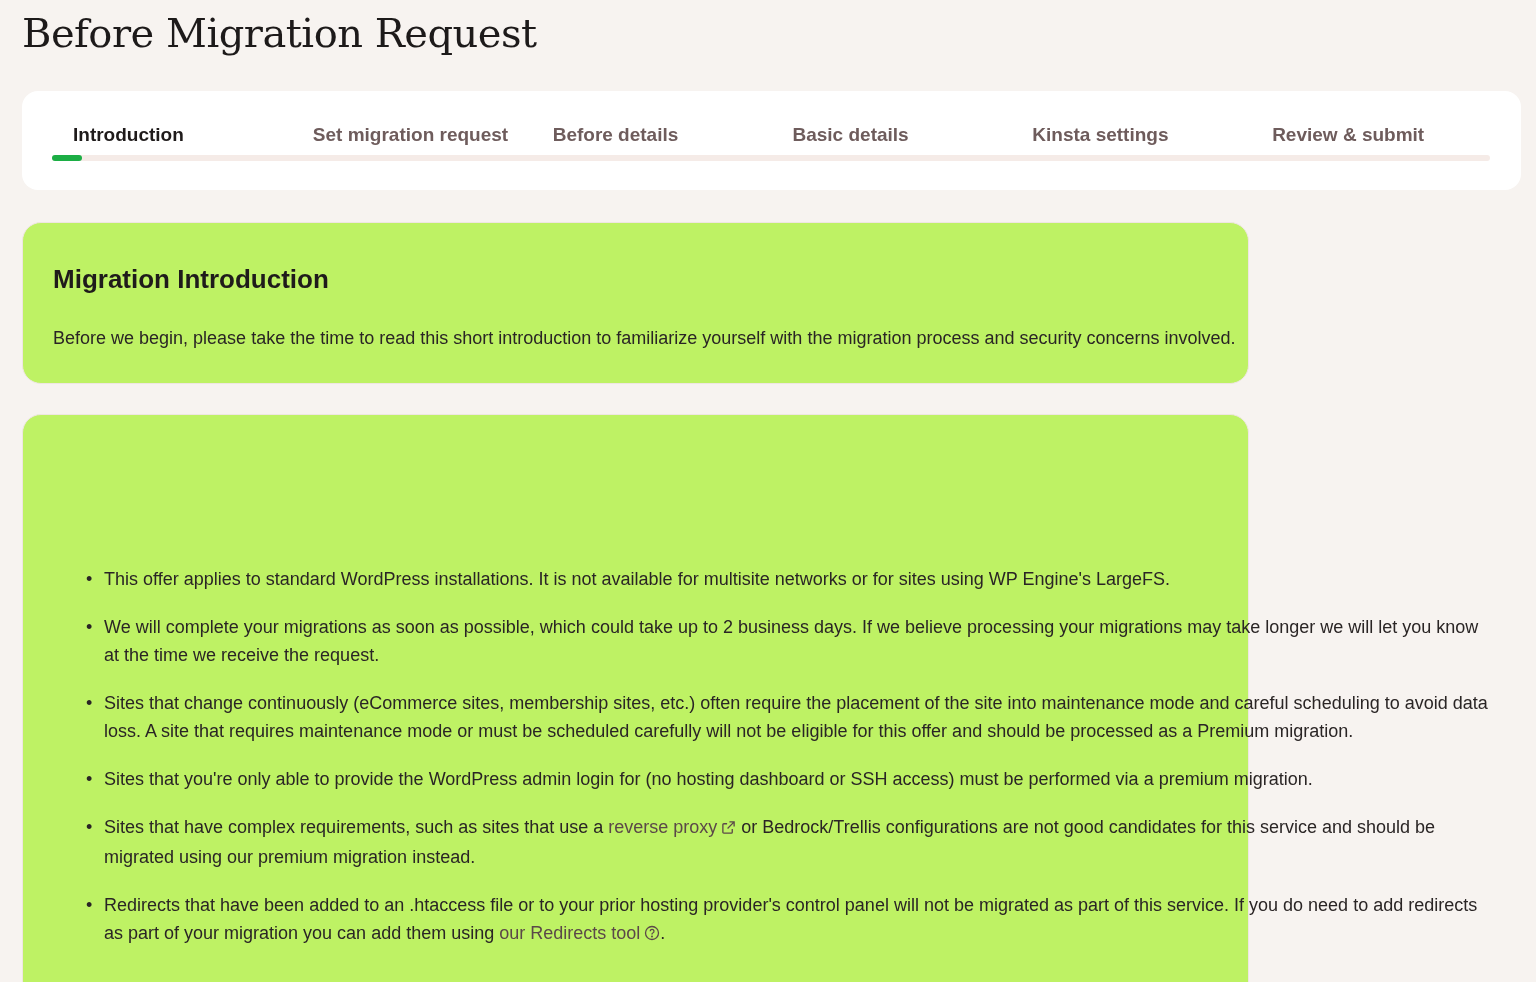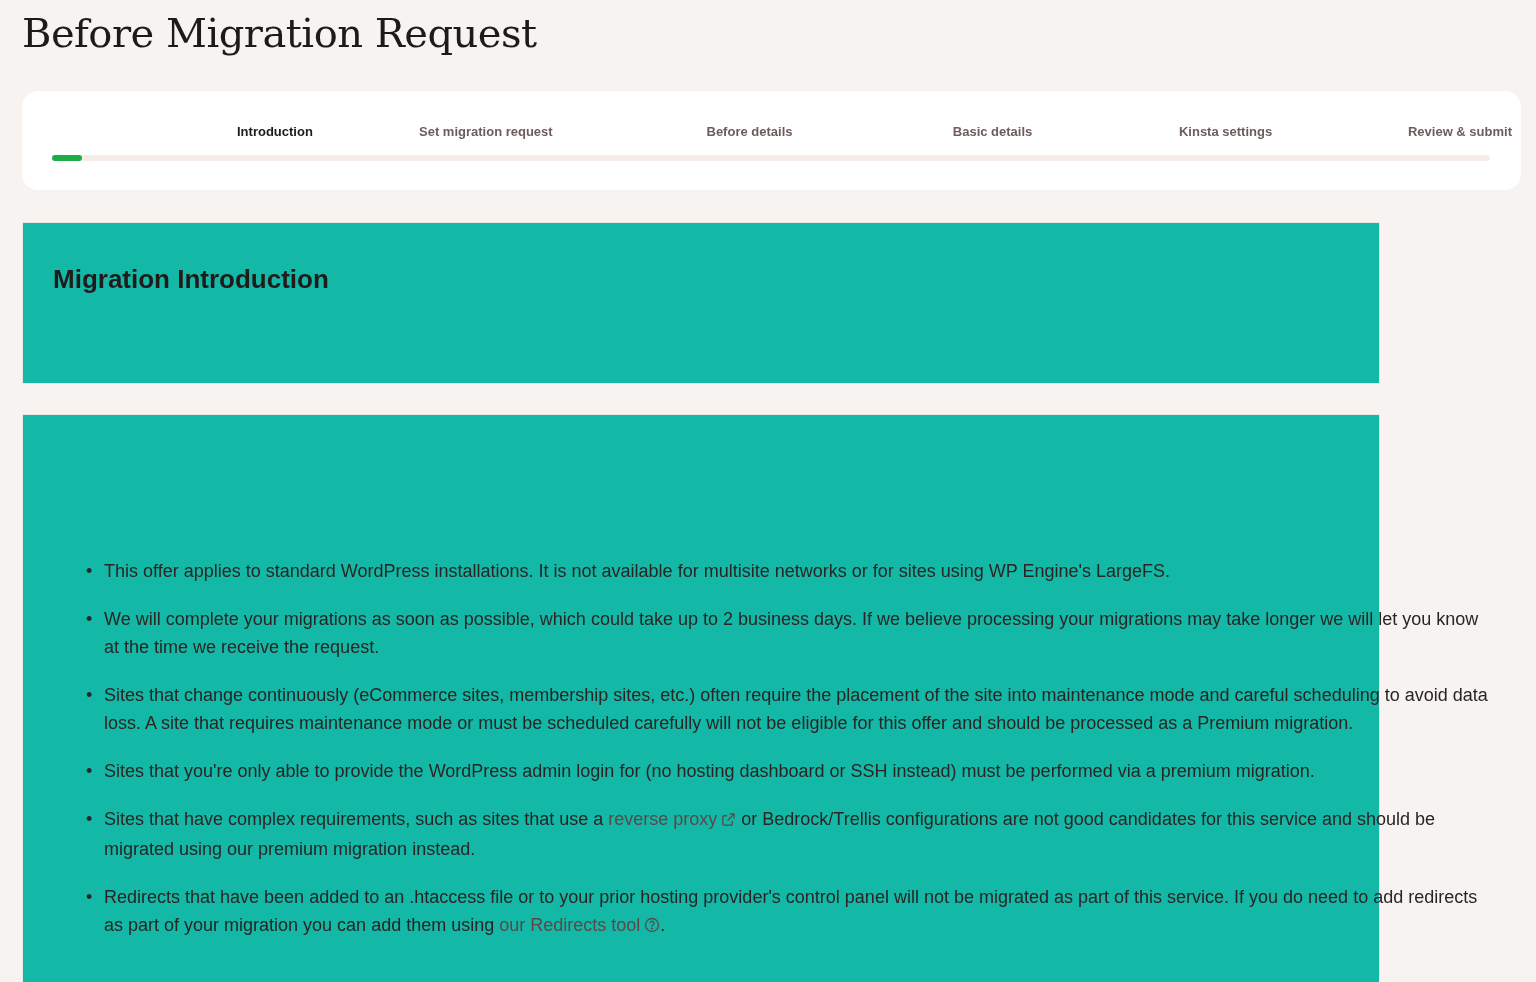--- a/index.html
+++ b/index.html
@@ -15,50 +15,50 @@
     font-family: "DejaVu Serif", "Liberation Serif", serif;
     font-size: 40px; font-weight: normal; letter-spacing: -0.5px;
     color: #1d1a1a;
   }
   .stepper-card {
     position: absolute; left: 22px; top: 91px; width: 1499px; height: 99px;
     background: #ffffff; border-radius: 16px;
   }
   .steps { position: absolute; left: 51px; top: 33px; width: 1439px; display: flex; }
   .step {
-    flex: 1; text-align: right; font-size: 13px; font-weight: bold;
+    flex: 1; text-align: left; font-size: 19px; font-weight: bold;
     color: #6e5c5c; cursor: pointer;
   }
   .step.active { color: #1f1b1b; }
   .track {
     position: absolute; left: 30px; top: 64px; width: 1438px; height: 6px;
     background: #f5ebe7; border-radius: 3px;
   }
   .track-fill {
     position: absolute; left: 0; top: 0; width: 30px; height: 6px;
     background: #1cae45; border-radius: 3px;
   }
   .card {
-    position: absolute; left: 22px; width: 1358px; background: #14b8a6;
-    border: 1px solid #efe6e2; border-radius: 0;
+    position: absolute; left: 22px; width: 1227px; background: #bef264;
+    border: 1px solid #efe6e2; border-radius: 19px;
   }
   .card-intro { top: 222px; height: 162px; }
   .card-cond { top: 414px; height: 600px; }
   .card h2 {
     position: absolute; left: 30px; font-size: 26px; font-weight: bold; color: #1f1b1b;
   }
   .card-intro h2 { top: 41px; }
   .card-cond h2 { top: 42px; }
   .card p {
     position: absolute; left: 30px; font-size: 18px; color: #2a2525; line-height: 28px;
   }
   .card-intro p { top: 101px; }
   .card-cond p.lead { top: 102px; }
   .cond-list {
-    position: absolute; left: 30px; top: 142px; width: 1445px; list-style: none;
+    position: absolute; left: 30px; top: 150px; width: 1445px; list-style: none;
   }
   .cond-list li {
     position: relative; padding-left: 51px; font-size: 18px; line-height: 28px;
     color: #2a2525; margin-bottom: 20px;
   }
   .cond-list li::before {
     content: "\2022"; position: absolute; left: 33px; top: 0; color: #2a2525;
   }
   .link { color: #5b4848; text-decoration: none; cursor: pointer; }
   .icon { display: inline-block; vertical-align: -2px; margin-left: 4px; }
@@ -77,28 +77,29 @@
     <div class="step">Kinsta settings</div>
     <div class="step">Review &amp; submit</div>
   </div>
   <div class="track">
     <div class="track-fill"></div>
   </div>
 </div>
 
 <section class="card card-intro">
   <h2>Migration Introduction</h2>
+  <p>Before we begin, please take the time to read this short introduction to familiarize yourself with the migration process and security concerns involved.</p>
 </section>
 
 <section class="card card-cond">
   <ul class="cond-list">
     <li><span>This offer applies to standard WordPress installations. It is not available for multisite networks or for sites using WP Engine's LargeFS.</span></li>
     <li><span>We will complete your migrations as soon as possible, which could take up to 2 business days. If we believe processing your migrations may take longer we will let you know at the time we receive the request.</span></li>
     <li><span>Sites that change continuously (eCommerce sites, membership sites, etc.) often require the placement of the site into maintenance mode and careful scheduling to avoid data loss. A site that requires maintenance mode or must be scheduled carefully will not be eligible for this offer and should be processed as a Premium migration.</span></li>
-    <li><span>Sites that you're only able to provide the WordPress admin login for (no hosting dashboard or SSH instead) must be performed via a premium migration.</span></li>
+    <li><span>Sites that you're only able to provide the WordPress admin login for (no hosting dashboard or SSH access) must be performed via a premium migration.</span></li>
     <li><span>Sites that have complex requirements, such as sites that use a </span><a class="link"><span>reverse proxy</span><span class="icon"><svg width="15" height="15" viewBox="0 0 16 16" fill="none" stroke="#5b4848" stroke-width="1.4">
               <path d="M9 2h5v5M14 2L7 9M12 9.5V13a1 1 0 0 1-1 1H3a1 1 0 0 1-1-1V5a1 1 0 0 1 1-1h3.5"></path>
             </svg></span></a><span> or Bedrock/Trellis configurations are not good candidates for this service and should be migrated using our premium migration instead.</span></li>
     <li><span>Redirects that have been added to an .htaccess file or to your prior hosting provider's control panel will not be migrated as part of this service. If you do need to add redirects as part of your migration you can add them using </span><a class="link"><span>our Redirects tool</span><span class="icon"><svg width="16" height="16" viewBox="0 0 16 16" fill="none" stroke="#5b4848" stroke-width="1.3">
               <circle cx="8" cy="8" r="6.5"></circle>
               <path d="M6.2 6.3a1.9 1.9 0 1 1 2.6 1.7c-.5.2-.8.6-.8 1.1v.4"></path>
               <circle cx="8" cy="11.5" r="0.4" fill="#5b4848"></circle>
             </svg></span></a><span>.</span></li>
   </ul>
 </section>

